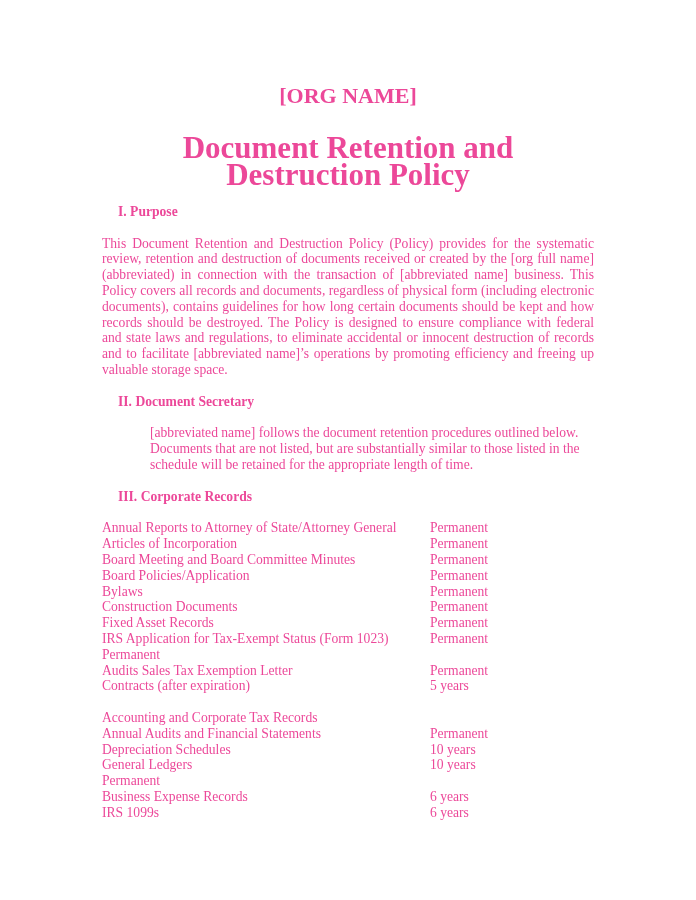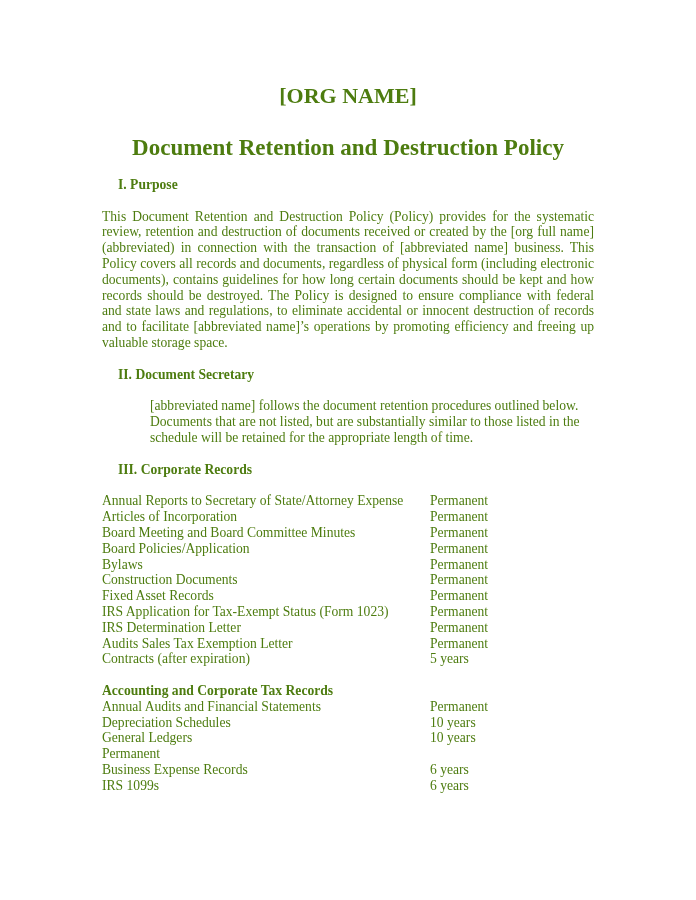--- a/index.html
+++ b/index.html
@@ -6,37 +6,37 @@
     margin: 0;
     padding: 0;
     background: #ffffff;
   }
   .page {
     position: relative;
     width: 696px;
     height: 900px;
     margin: 0 auto;
     background: #ffffff;
-    color: #4d7c0f;
+    color: #ec4899;
     font-family: "Liberation Serif", "DejaVu Serif", serif;
     font-size: 13.6px;
     line-height: 15.8px;
     box-sizing: border-box;
     padding: 83px 102px 0 102px;
     overflow: hidden;
   }
   .org-name {
     font-size: 22px;
     line-height: 26px;
     font-weight: bold;
     text-align: center;
     margin: 0;
   }
   .doc-title {
-    font-size: 23px;
+    font-size: 31px;
     line-height: 27px;
     font-weight: bold;
     text-align: center;
     margin: 25px 0 0 0;
   }
   .section-heading {
     font-weight: bold;
     margin: 16px 0 0 16px;
   }
   .para {
@@ -50,21 +50,21 @@
     text-align: left;
     margin-left: 48px;
   }
   .schedule {
     margin-top: 15.8px;
   }
   .schedule-group + .schedule-group {
     margin-top: 15.8px;
   }
   .schedule-group-title {
-    font-weight: bold;
+    font-weight: normal;
   }
   .schedule-row {
     display: flex;
     flex-direction: row;
   }
   .schedule-row .item {
     flex: 0 0 328px;
     width: 328px;
     padding-right: 8px;
     box-sizing: border-box;
@@ -89,21 +89,21 @@
   <div class="section-heading">II. Document Secretary</div>
 
   <p class="para preline">[abbreviated name] follows the document retention procedures outlined below.
 Documents that are not listed, but are substantially similar to those listed in the schedule will be retained for the appropriate length of time.</p>
 
   <div class="section-heading">III. Corporate Records</div>
 
   <div class="schedule">
       <div class="schedule-group">
         <div class="schedule-row">
-          <span class="item">Annual Reports to Secretary of State/Attorney Expense</span>
+          <span class="item">Annual Reports to Attorney of State/Attorney General</span>
           <span class="period">Permanent</span>
         </div>
         <div class="schedule-row">
           <span class="item">Articles of Incorporation</span>
           <span class="period">Permanent</span>
         </div>
         <div class="schedule-row">
           <span class="item">Board Meeting and Board Committee Minutes</span>
           <span class="period">Permanent</span>
         </div>
@@ -121,21 +121,20 @@
         </div>
         <div class="schedule-row">
           <span class="item">Fixed Asset Records</span>
           <span class="period">Permanent</span>
         </div>
         <div class="schedule-row">
           <span class="item">IRS Application for Tax-Exempt Status (Form 1023)</span>
           <span class="period">Permanent</span>
         </div>
         <div class="schedule-row">
-          <span class="item">IRS Determination Letter</span>
           <span class="period">Permanent</span>
         </div>
         <div class="schedule-row">
           <span class="item">Audits Sales Tax Exemption Letter</span>
           <span class="period">Permanent</span>
         </div>
         <div class="schedule-row">
           <span class="item">Contracts (after expiration)</span>
           <span class="period">5 years</span>
         </div>

